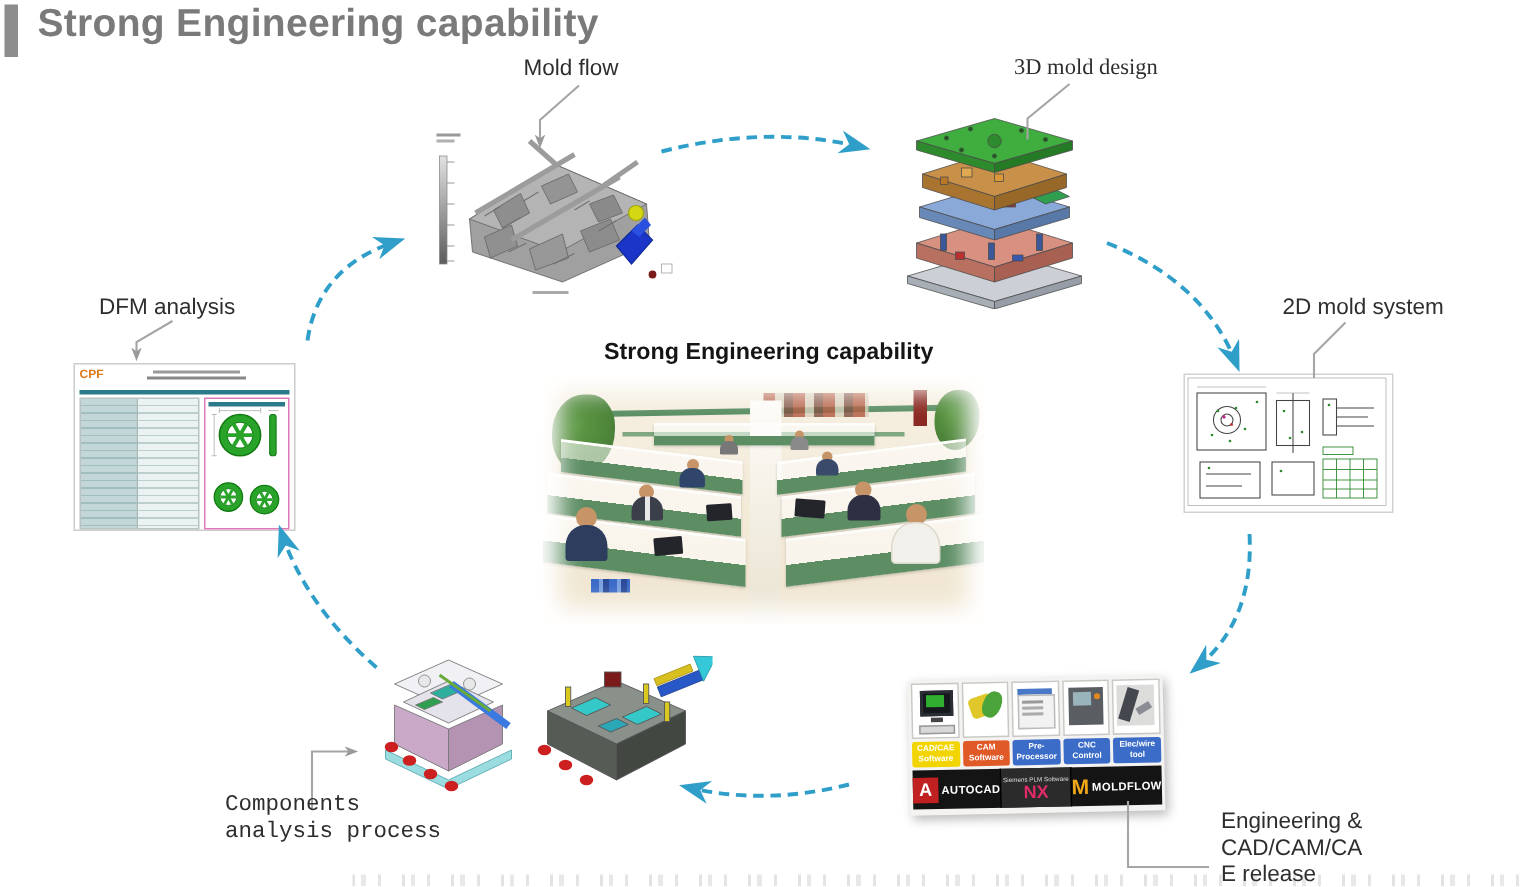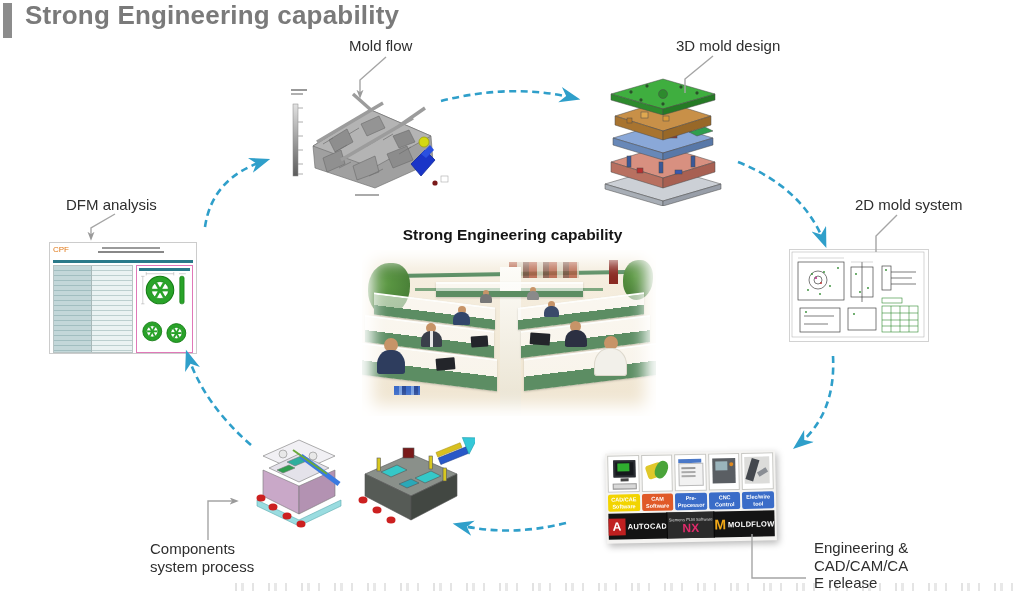--- a/index.html
+++ b/index.html
@@ -5,24 +5,24 @@
   html,body{margin:0;padding:0;background:#fff;}
   .slide{position:relative;width:1024px;height:591px;background:#fff;overflow:hidden;
          font-family:"Liberation Sans",sans-serif;}
   
   .accent-bar{position:absolute;left:3px;top:3px;width:9px;height:35px;background:#8c8c8c;}
   .page-title{position:absolute;left:25px;top:0px;margin:0;font-size:26px;font-weight:bold;
               color:#7a7a7a;letter-spacing:.2px;}
   
   .lbl{position:absolute;font-size:15px;color:#2e2e2e;z-index:6;line-height:1.18;}
   .lbl-moldflow{left:349px;top:37px;}
-  .lbl-3d{left:676px;top:37px;}
+  .lbl-3d{left:676px;top:37px;font-family:Liberation Serif, serif;}
   .lbl-2d{left:855px;top:196px;}
   .lbl-dfm{left:66px;top:196px;text-align:center;}
-  .lbl-comp{left:150px;top:540px;}
+  .lbl-comp{left:150px;top:528px;font-family:Liberation Mono, monospace;}
   .lbl-eng{left:814px;top:539px;}
   
   .overlay{position:absolute;inset:0;z-index:4;pointer-events:none;}
   
   .node{position:absolute;z-index:2;}
   .n-moldflow{left:283px;top:84px;width:170px;height:118px;}
   .n-3d{left:597px;top:76px;width:132px;height:130px;}
   .n-2d{left:789px;top:249px;width:138px;height:91px;background:#fff;border:1px solid #d2d2d2;}
   .n-dfm{left:49px;top:242px;width:148px;height:112px;background:#fff;border:1px solid #cccccc;
          box-sizing:border-box;padding:3px;font-size:0;}
@@ -108,21 +108,21 @@
                display:flex;align-items:center;justify-content:center;}
   .lg-acad .wd{font-size:7.5px;font-weight:bold;letter-spacing:.3px;}
   .lg-nx{width:50px;flex-direction:column;background:#2b2b2b;border-left:1px solid #000;border-right:1px solid #000;}
   .lg-nx .hd{font-size:4.2px;color:#ddd;}
   .lg-nx .nx{font-size:12px;font-weight:bold;color:#e02a6a;line-height:1;}
   .lg-mold{flex:1;gap:2px;}
   .lg-mold .m{color:#f0a818;font-weight:bold;font-size:14px;}
   .lg-mold .wd{font-size:7.5px;font-weight:bold;letter-spacing:.3px;}
   
   .dfm-head{display:flex;align-items:flex-start;height:13px;}
-  .dfm-logo{font-size:8px;font-weight:normal;color:#e07818;line-height:1;}
+  .dfm-logo{font-size:8px;font-weight:bold;color:#e07818;line-height:1;}
   .dfm-titlebars{flex:1;display:flex;flex-direction:column;align-items:center;gap:2px;padding-top:1px;}
   .dfm-titlebars i{display:block;height:2px;background:#9a9a9a;}
   .dfm-titlebars i:nth-child(1){width:58px;}
   .dfm-titlebars i:nth-child(2){width:66px;background:#888;}
   .dfm-band{height:3px;background:#2a7a8a;margin:1px 0 2px 0;}
   .dfm-body{display:flex;gap:3px;height:88px;}
   .dfm-table{width:56%;position:relative;border:1px solid #b8c4c4;
              background:repeating-linear-gradient(180deg,#eaf2f2 0 4px,#bccfcf 4px 5px);}
   .dfm-table::before{content:"";position:absolute;left:0;top:0;width:47%;height:100%;
                      background:rgba(94,146,156,.28);}
@@ -170,21 +170,21 @@
       <path d="M752,534 L752,578 L806,578"></path>
     </g>
   </svg>
 
   <div class="lbl lbl-moldflow">Mold flow</div>
   <div class="lbl lbl-3d">3D mold design</div>
   <div class="lbl lbl-2d">2D mold system</div>
   <div class="lbl lbl-dfm">DFM analysis</div>
   <div class="lbl lbl-comp">
     <div>Components</div>
-    <div>system process</div>
+    <div>analysis process</div>
   </div>
   <div class="lbl lbl-eng">
     <div>Engineering &amp;</div>
     <div>CAD/CAM/CA</div>
     <div>E release</div>
   </div>
 
   <div class="node n-moldflow">
     <svg viewBox="0 0 170 118" width="170" height="118">
       <defs>

